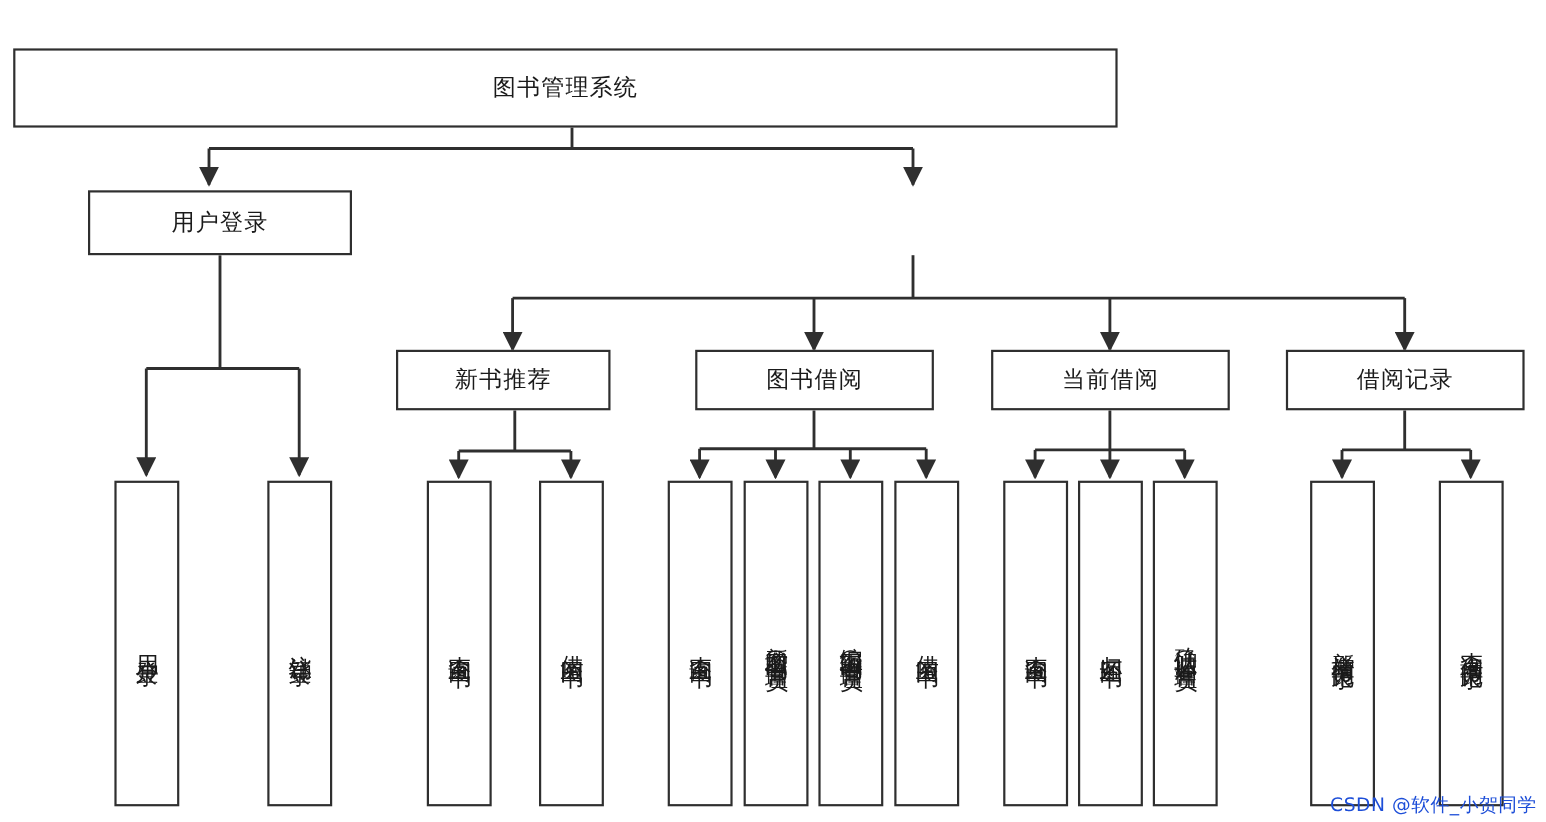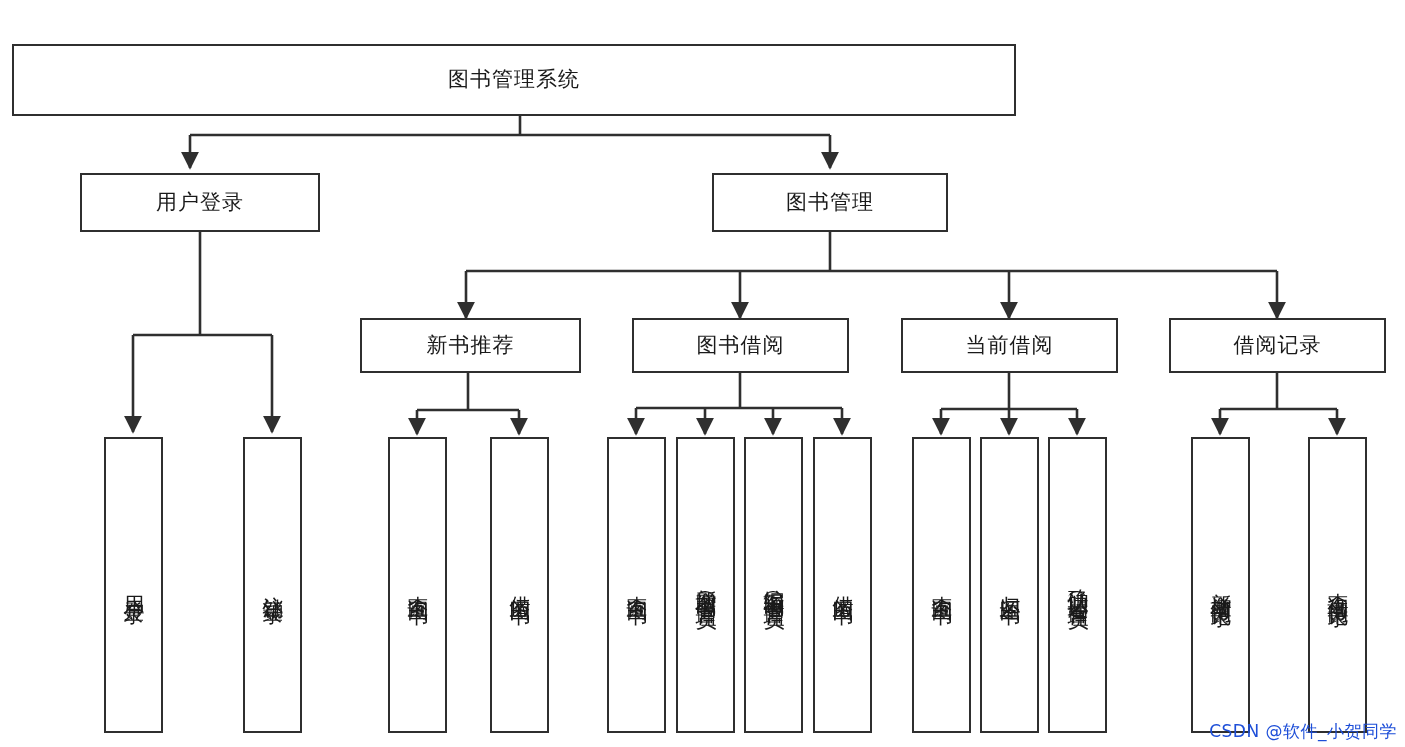--- a/index.html
+++ b/index.html
@@ -130,25 +130,22 @@
   </svg>
 
   <div class="node horiz root" style="left:12px; top:12px; width:1004px; height:72px;margin-top:32px;">
     <span class="lbl">图书管理系统</span>
   </div>
 
   <div class="node horiz" style="left:80px; top:173px; width:240px; height:59px;">
     <span class="lbl">用户登录</span>
   </div>
 
-  <div class="node horiz" style="left:712px; top:173px; width:236px; height:59px;">
-    <span class="lbl">图书管理</span>
-  </div>
-
-  <div class="node horiz" style="left:360px; top:318px; width:221px; height:55px;">
+
+  <div class="node horiz" style="left:360px; top:318px; width:195px; height:55px;">
     <span class="lbl">新书推荐</span>
   </div>
 
   <div class="node horiz" style="left:901px; top:318px; width:217px; height:55px;">
     <span class="lbl">当前借阅</span>
   </div>
 
   <div class="node horiz" style="left:632px; top:318px; width:217px; height:55px;">
     <span class="lbl">图书借阅</span>
   </div>

